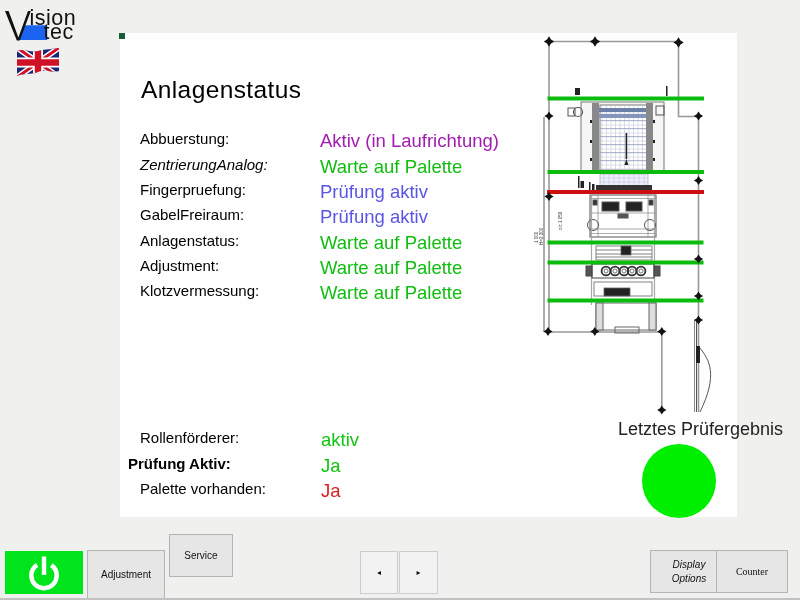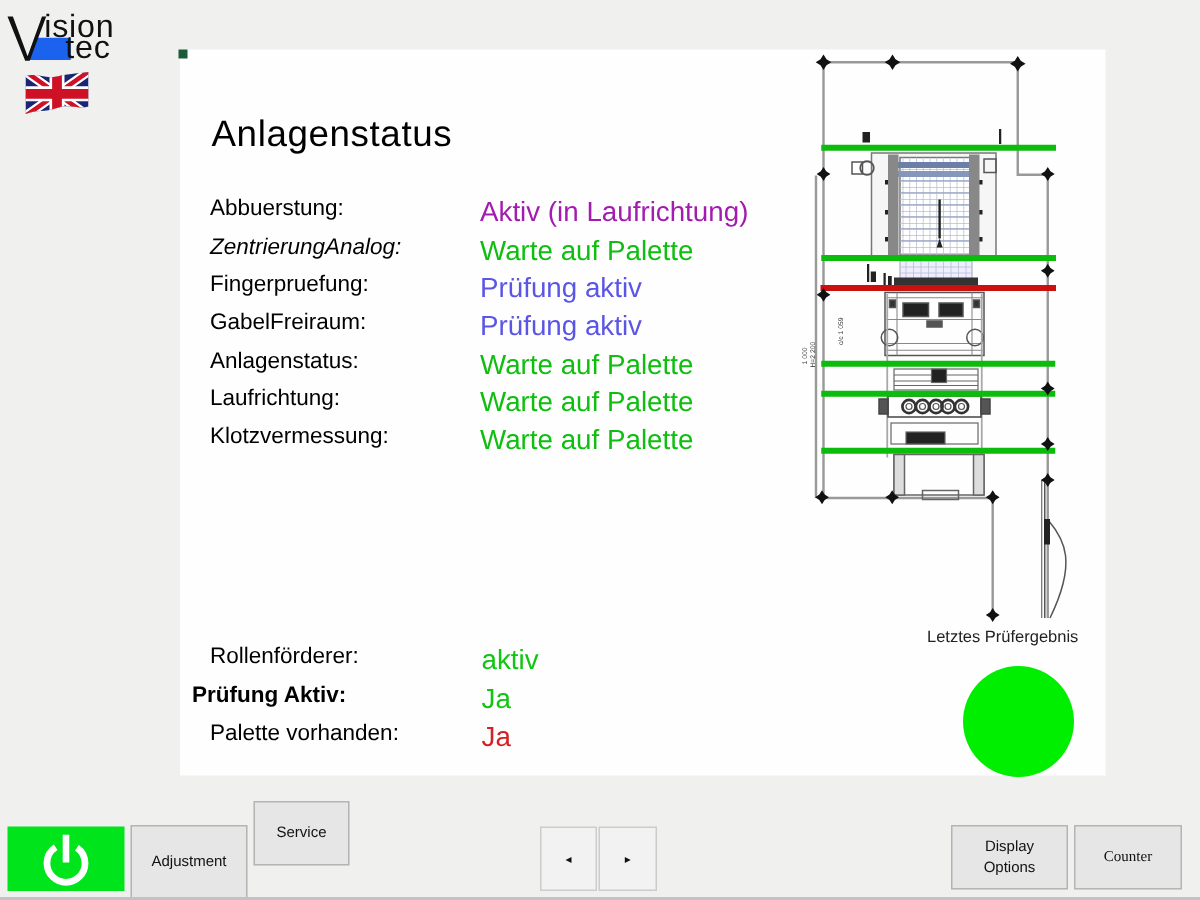--- a/index.html
+++ b/index.html
@@ -52,21 +52,21 @@
 
 <div class="abs lbl" style="left:140px;top:181px;">Fingerpruefung:</div>
 <div class="abs val" style="left:320px;top:181px;color:#5b55e6;">Prüfung aktiv</div>
 
 <div class="abs lbl" style="left:140px;top:206px;">GabelFreiraum:</div>
 <div class="abs val" style="left:320px;top:206px;color:#5b55e6;">Prüfung aktiv</div>
 
 <div class="abs lbl" style="left:140px;top:231.5px;">Anlagenstatus:</div>
 <div class="abs val" style="left:320px;top:231.5px;color:#0fbe0f;">Warte auf Palette</div>
 
-<div class="abs lbl" style="left:140px;top:257px;">Laufrichtung:</div>
+<div class="abs lbl" style="left:140px;top:257px;">Adjustment:</div>
 <div class="abs val" style="left:320px;top:257px;color:#0fbe0f;">Warte auf Palette</div>
 
 <div class="abs lbl" style="left:140px;top:282px;">Klotzvermessung:</div>
 <div class="abs val" style="left:320px;top:282px;color:#0fbe0f;">Warte auf Palette</div>
 
 <div class="abs lbl" style="left:140px;top:429px;">Rollenförderer:</div>
 <div class="abs val" style="left:321px;top:429px;color:#11c511;">aktiv</div>
 
 <div class="abs lbl" style="left:128px;top:454.5px;font-weight:bold;">Prüfung Aktiv:</div>
 <div class="abs val" style="left:321px;top:454.5px;color:#11c511;">Ja</div>
@@ -221,36 +221,36 @@
     <path d="M131.8,375.4 l1.8,2.8 l2.8,1.8 l-2.8,1.8 l-1.8,2.8 l-1.8,-2.8 l-2.8,-1.8 l2.8,-1.8 Z"></path>
   </g>
 
   <g fill="#333" font-size="4.5" font-family="Liberation Sans">
     <text x="8" y="213" transform="rotate(-90 8 213)">1 000</text>
     <text x="13" y="215" transform="rotate(-90 13 215)">H=2 200</text>
     <text x="32" y="200" transform="rotate(-90 32 200)">c/c 1 059</text>
   </g>
 </svg>
 
-<div class="abs" style="left:618px;top:419px;font-size:11px;color:#222;">Letztes Prüfergebnis</div>
+<div class="abs" style="left:618px;top:419px;font-size:18px;color:#222;">Letztes Prüfergebnis</div>
 
 <div class="abs" style="left:642px;top:444px;width:74px;height:74px;border-radius:50%;background:#00ef00;"></div>
 
 <div class="abs" style="left:5px;top:551px;width:78px;height:43px;background:#00e41c;">
   <svg width="78" height="43" viewBox="0 0 78 43">
     <circle cx="39" cy="24.5" r="12.7" fill="none" stroke="#fff" stroke-width="4.5" stroke-dasharray="64.3 15.5" stroke-dashoffset="-7.75" transform="rotate(-90 39 24.5)"></circle>
     <rect x="36.8" y="5.5" width="4.4" height="18.5" fill="#fff"></rect>
   </svg>
 </div>
 
 <div class="btn" style="left:87px;top:550px;width:78px;height:49px;">Adjustment</div>
 
 <div class="btn" style="left:169px;top:534px;width:64px;height:43px;">Service</div>
 
 <div class="btn" style="left:360px;top:551px;width:38px;height:43px;background:#f2f2f2;border-color:#cccccc;font-size:8px;">◂</div>
 
 <div class="btn" style="left:399px;top:551px;width:39px;height:43px;background:#f2f2f2;border-color:#cccccc;font-size:8px;">▸</div>
 
-<div class="btn" style="left:634px;top:550px;width:78px;height:43px;line-height:1.35;">Display<br>Options</div>
+<div class="btn" style="left:650px;top:550px;width:78px;height:43px;line-height:1.35;font-style:italic;">Display<br>Options</div>
 
 <div class="btn" style="left:716px;top:550px;width:72px;height:43px;font-family:Liberation Serif, serif;">Counter</div>
 
 <div class="abs" style="left:0;top:598px;width:800px;height:2px;background:#c2c2c2;"></div>
 
 </body></html>

